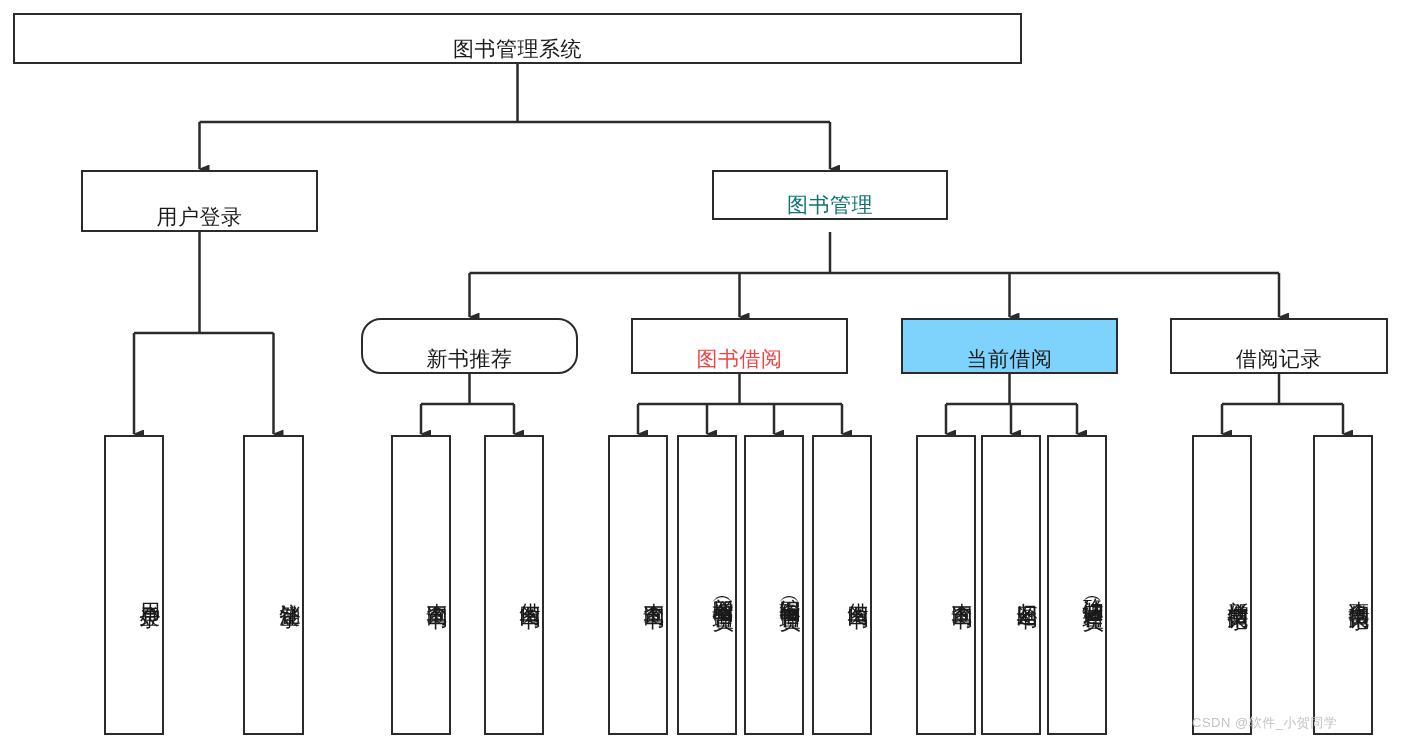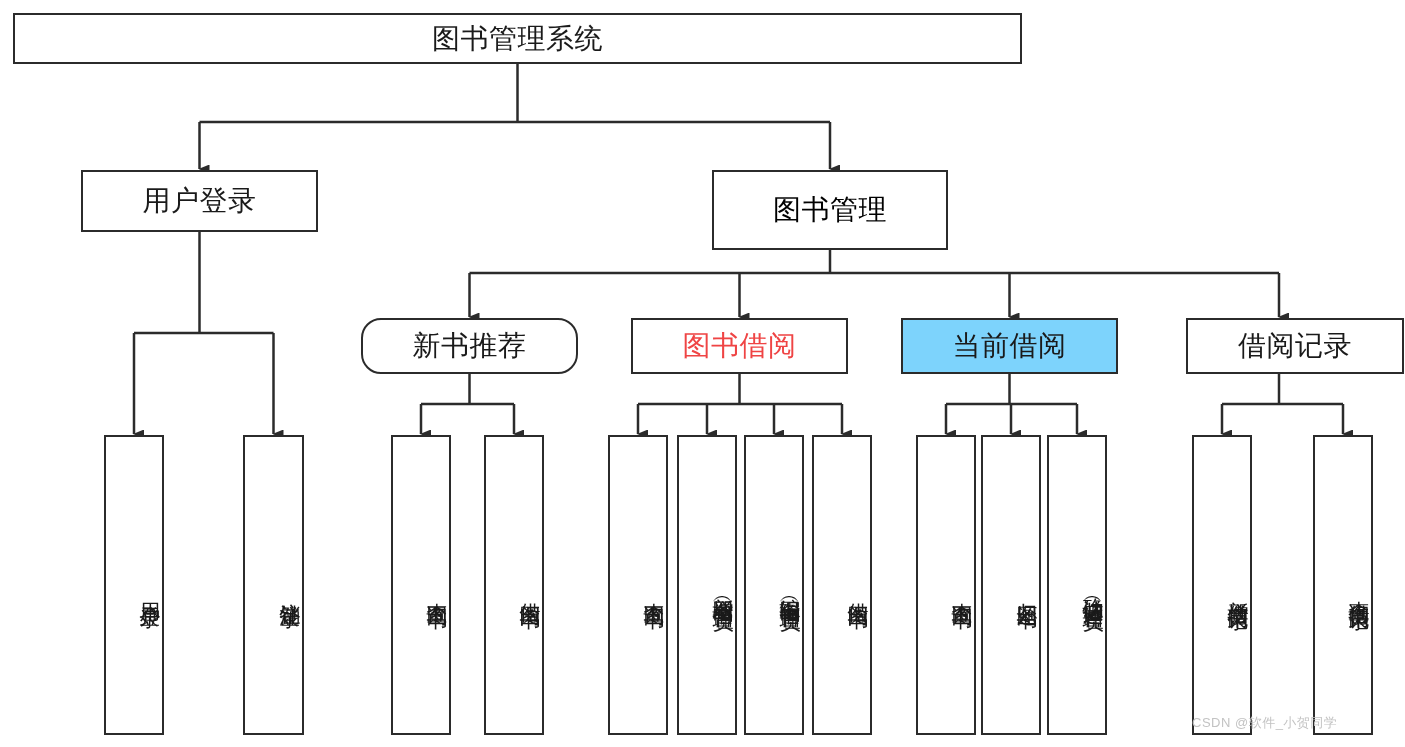--- a/index.html
+++ b/index.html
@@ -30,22 +30,23 @@
     box-sizing: border-box;
     border: 2px solid #2b2b2b;
     background: #ffffff;
     display: flex;
     align-items: center;
     justify-content: center;
     color: #1a1a1a;
     line-height: 1.18;
   }
   .node.horiz {
-    font-size: 28px;
+    font-size: 21px;
     letter-spacing: 0.5px;
+    align-items: flex-end;
   }
   .node.vert {
     writing-mode: vertical-rl;
     text-orientation: upright;
     font-size: 21px;
     letter-spacing: 2px;
     padding-top: 10px;
     align-items: flex-start;
     justify-content: center;
   }
@@ -107,33 +108,33 @@
         <line x1="1343" y1="404" x2="1343" y2="434" stroke="#2b2b2b" stroke-width="2.5" marker-end="url(#arrowhead)"></line>
       </g>
   </svg>
   <div id="node-layer">
       <div class="node horiz" style="left: 13px; top: 13px; width: 1009px; height: 51px; border-color: rgb(43, 43, 43); background: rgb(255, 255, 255); color: rgb(26, 26, 26);">
         <span class="node-label">图书管理系统</span>
       </div>
       <div class="node horiz" style="left: 81px; top: 170px; width: 237px; height: 62px; border-color: rgb(43, 43, 43); background: rgb(255, 255, 255); color: rgb(26, 26, 26);">
         <span class="node-label">用户登录</span>
       </div>
-      <div class="node horiz" style="left: 712px; top: 170px; width: 236px; height: 80px; border-color: rgb(43, 43, 43); background: rgb(255, 255, 255); color: #000000;">
+      <div class="node horiz" style="left: 712px; top: 170px; width: 236px; height: 50px; border-color: rgb(43, 43, 43); background: rgb(255, 255, 255); color: #0f766e;">
         <span class="node-label">图书管理</span>
       </div>
       <div class="node horiz" style="left: 361px; top: 318px; width: 217px; height: 56px; border-color: rgb(43, 43, 43); background: rgb(255, 255, 255); color: rgb(26, 26, 26); border-radius: 20px;">
         <span class="node-label">新书推荐</span>
       </div>
       <div class="node horiz" style="left: 631px; top: 318px; width: 217px; height: 56px; border-color: rgb(43, 43, 43); background: rgb(255, 255, 255); color: #ef4444;">
         <span class="node-label">图书借阅</span>
       </div>
       <div class="node horiz" style="left: 901px; top: 318px; width: 217px; height: 56px; border-color: rgb(43, 43, 43); background: #7dd3fc; color: rgb(26, 26, 26);">
         <span class="node-label">当前借阅</span>
       </div>
-      <div class="node horiz" style="left: 1170px; top: 318px; width: 218px; height: 56px; border-color: rgb(43, 43, 43); background: rgb(255, 255, 255); color: rgb(26, 26, 26); margin-left: 16px;">
+      <div class="node horiz" style="left: 1170px; top: 318px; width: 218px; height: 56px; border-color: rgb(43, 43, 43); background: rgb(255, 255, 255); color: rgb(26, 26, 26);">
         <span class="node-label">借阅记录</span>
       </div>
       <div class="node vert" style="left: 104px; top: 435px; width: 60px; height: 300px; border-color: rgb(43, 43, 43); background: rgb(255, 255, 255); color: rgb(26, 26, 26);">
         <span class="node-label">用户登录</span>
       </div>
       <div class="node vert" style="left: 243px; top: 435px; width: 61px; height: 300px; border-color: rgb(43, 43, 43); background: rgb(255, 255, 255); color: rgb(26, 26, 26);">
         <span class="node-label">注销登录</span>
       </div>
       <div class="node vert" style="left: 391px; top: 435px; width: 60px; height: 300px; border-color: rgb(43, 43, 43); background: rgb(255, 255, 255); color: rgb(26, 26, 26);">
         <span class="node-label">查询图书</span>

